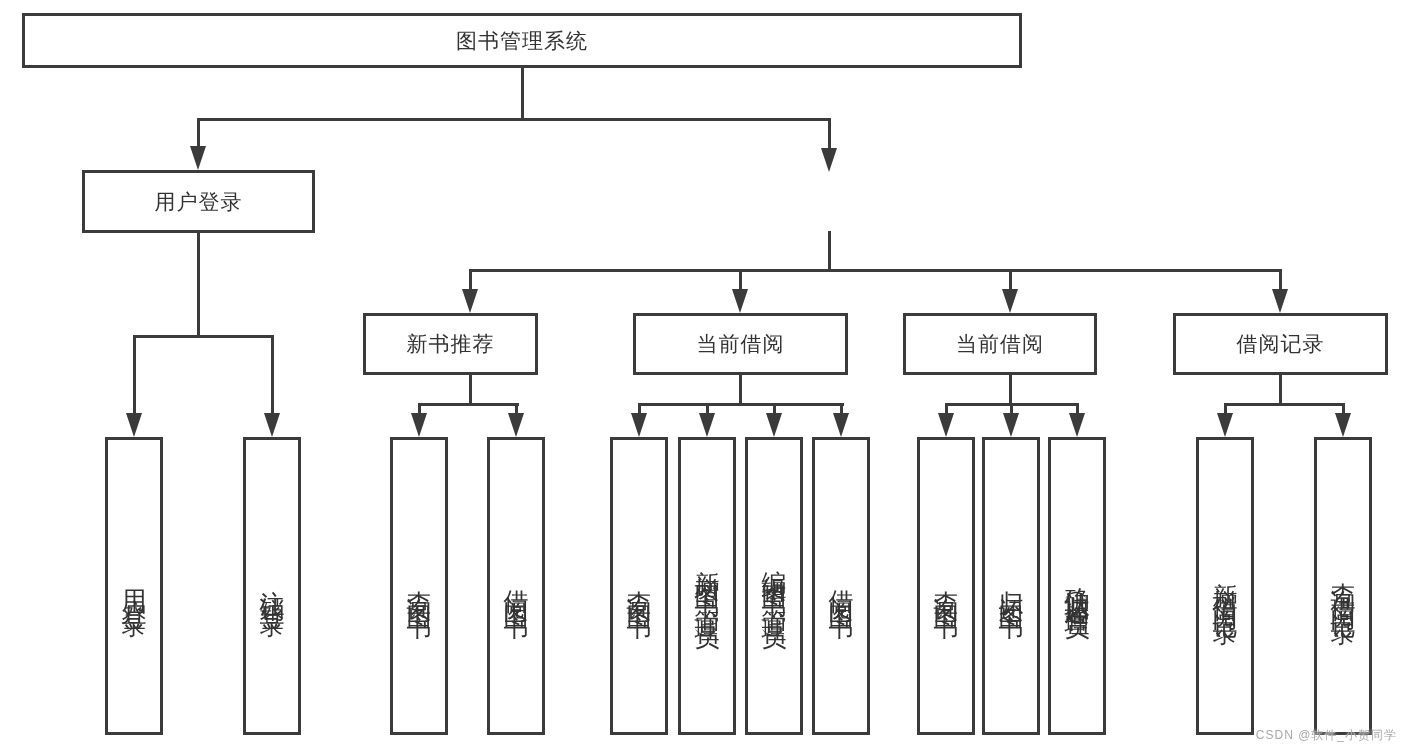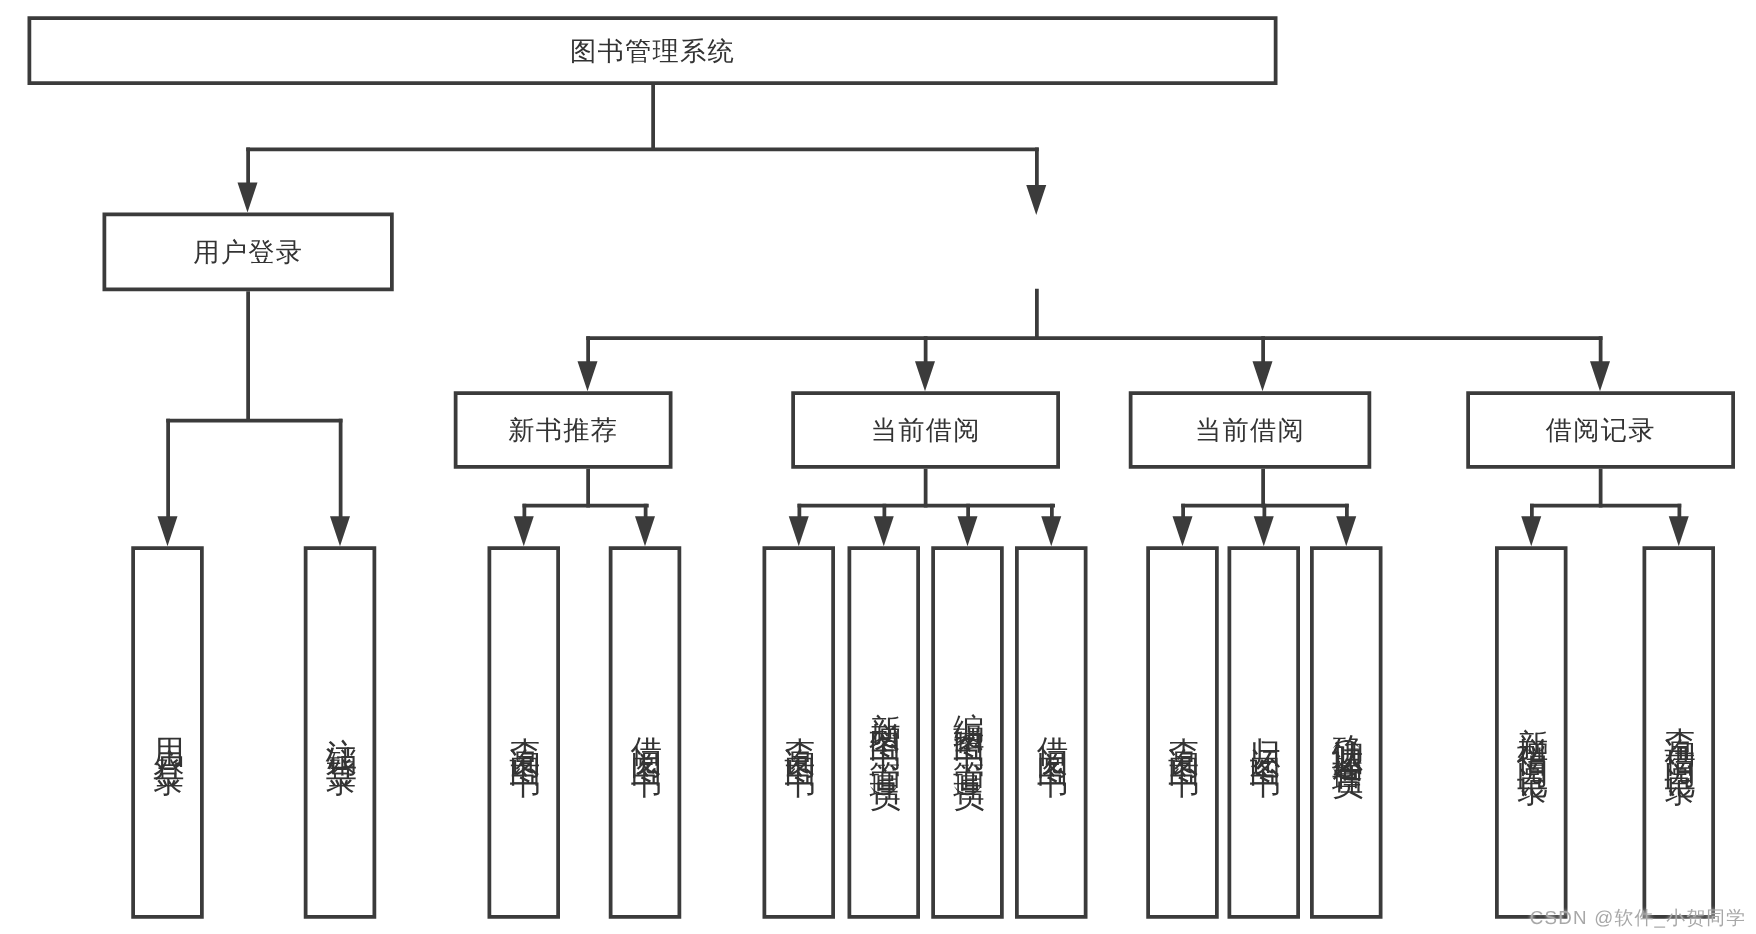--- a/index.html
+++ b/index.html
@@ -21,21 +21,21 @@
   }
   .box.v .vtext.tight { letter-spacing:4px; }
   .line { position:absolute; background:#3b3b3b; }
   .arrow {
     position:absolute; width:0; height:0;
     border-left:8px solid transparent; border-right:8px solid transparent;
     border-top:24px solid #3b3b3b;
   }
   .watermark {
     position:absolute; right:8px; bottom:3px;
-    font-size:15px; color:#a8a8a8; text-shadow:0 0 3px #ffffff;
+    font-size:12px; color:#a8a8a8; text-shadow:0 0 3px #ffffff;
     letter-spacing:1px;
   }
 </style>
 </head>
 <body>
 
 <div class="canvas">
 
   <div class="line" style="left:521px;top:66px;width:3px;height:54px"></div>
   <div class="line" style="left:197px;top:118px;width:634px;height:3px"></div>

